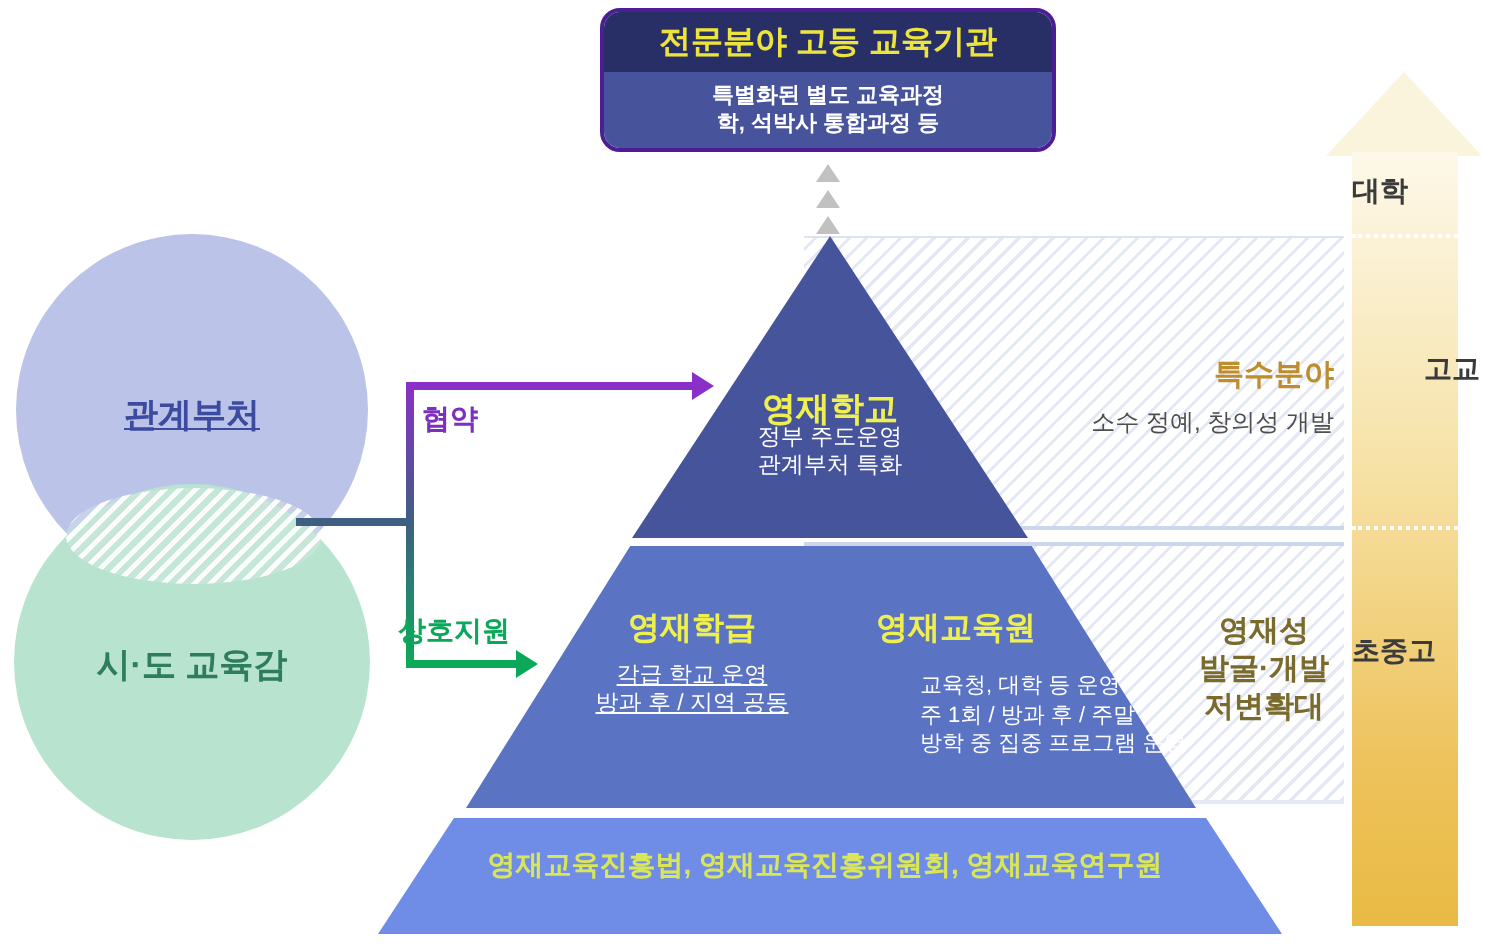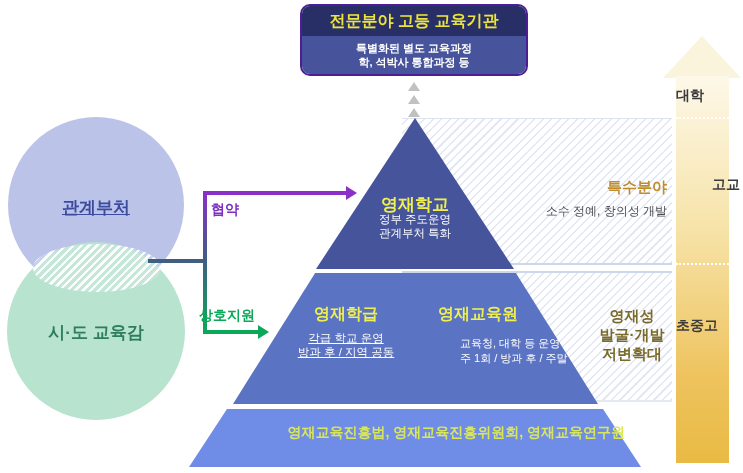--- a/index.html
+++ b/index.html
@@ -45,21 +45,21 @@
     clip-path:polygon(8.4% 0,91.6% 0,100% 100%,0 100%);
   }
   .pyr-title{font-weight:bold;color:#eff04f;text-align:center;}
   #t-school{left:332px;top:193px;width:166px;font-size:17px;}
   #t-class{left:276px;top:304px;width:140px;font-size:16px;}
   #t-center{left:408px;top:304px;width:140px;font-size:16px;}
   .pyr-sub{color:#ffffff;font-size:11.5px;line-height:14px;text-align:center;}
   #s-school{left:332px;top:212px;width:166px;}
   #s-class{left:266px;top:331px;width:160px;text-decoration:underline;}
   #s-center{left:436px;top:336px;width:185px;text-align:left;line-height:14.5px;font-size:11px;margin-left:24px;}
-  #base-label{left:200px;top:424px;width:425px;text-align:right;font-size:14px;font-weight:bold;color:#d9e65a;}
+  #base-label{left:200px;top:424px;width:425px;text-align:center;font-size:14px;font-weight:bold;color:#d9e65a;}
 
   
   #top-box{left:300px;top:4px;width:228px;height:72px;border-radius:10px;overflow:hidden;
     border:2px solid #4c1d95;box-sizing:border-box;}
   #top-box-head{height:30px;background:#272f66;display:flex;align-items:center;justify-content:center;}
   #top-box-head span{color:#ece43c;font-weight:bold;font-size:16px;}
   #top-box-body{height:38px;background:#47549b;color:#fff;font-size:11px;line-height:14.5px;
     display:flex;flex-direction:column;align-items:center;justify-content:center;font-weight:bold;}
 
   
@@ -122,20 +122,21 @@
   </div>
   <div class="abs pyr-title" id="t-class">영재학급</div>
   <div class="abs pyr-sub" id="s-class">
     <div>각급 학교 운영</div>
     <div>방과 후 / 지역 공동</div>
   </div>
   <div class="abs pyr-title" id="t-center">영재교육원</div>
   <div class="abs pyr-sub" id="s-center">
     <div>교육청, 대학 등 운영</div>
     <div>주 1회 / 방과 후 / 주말</div>
+    <div>방학 중 집중 프로그램 운영</div>
   </div>
   <div class="abs" id="base-label">영재교육진흥법, 영재교육진흥위원회, 영재교육연구원</div>
 
   <div class="abs" id="top-box">
     <div id="top-box-head">
       <span>전문분야 고등 교육기관</span>
     </div>
     <div id="top-box-body">
       <div>특별화된 별도 교육과정</div>
       <div>학, 석박사 통합과정 등</div>

